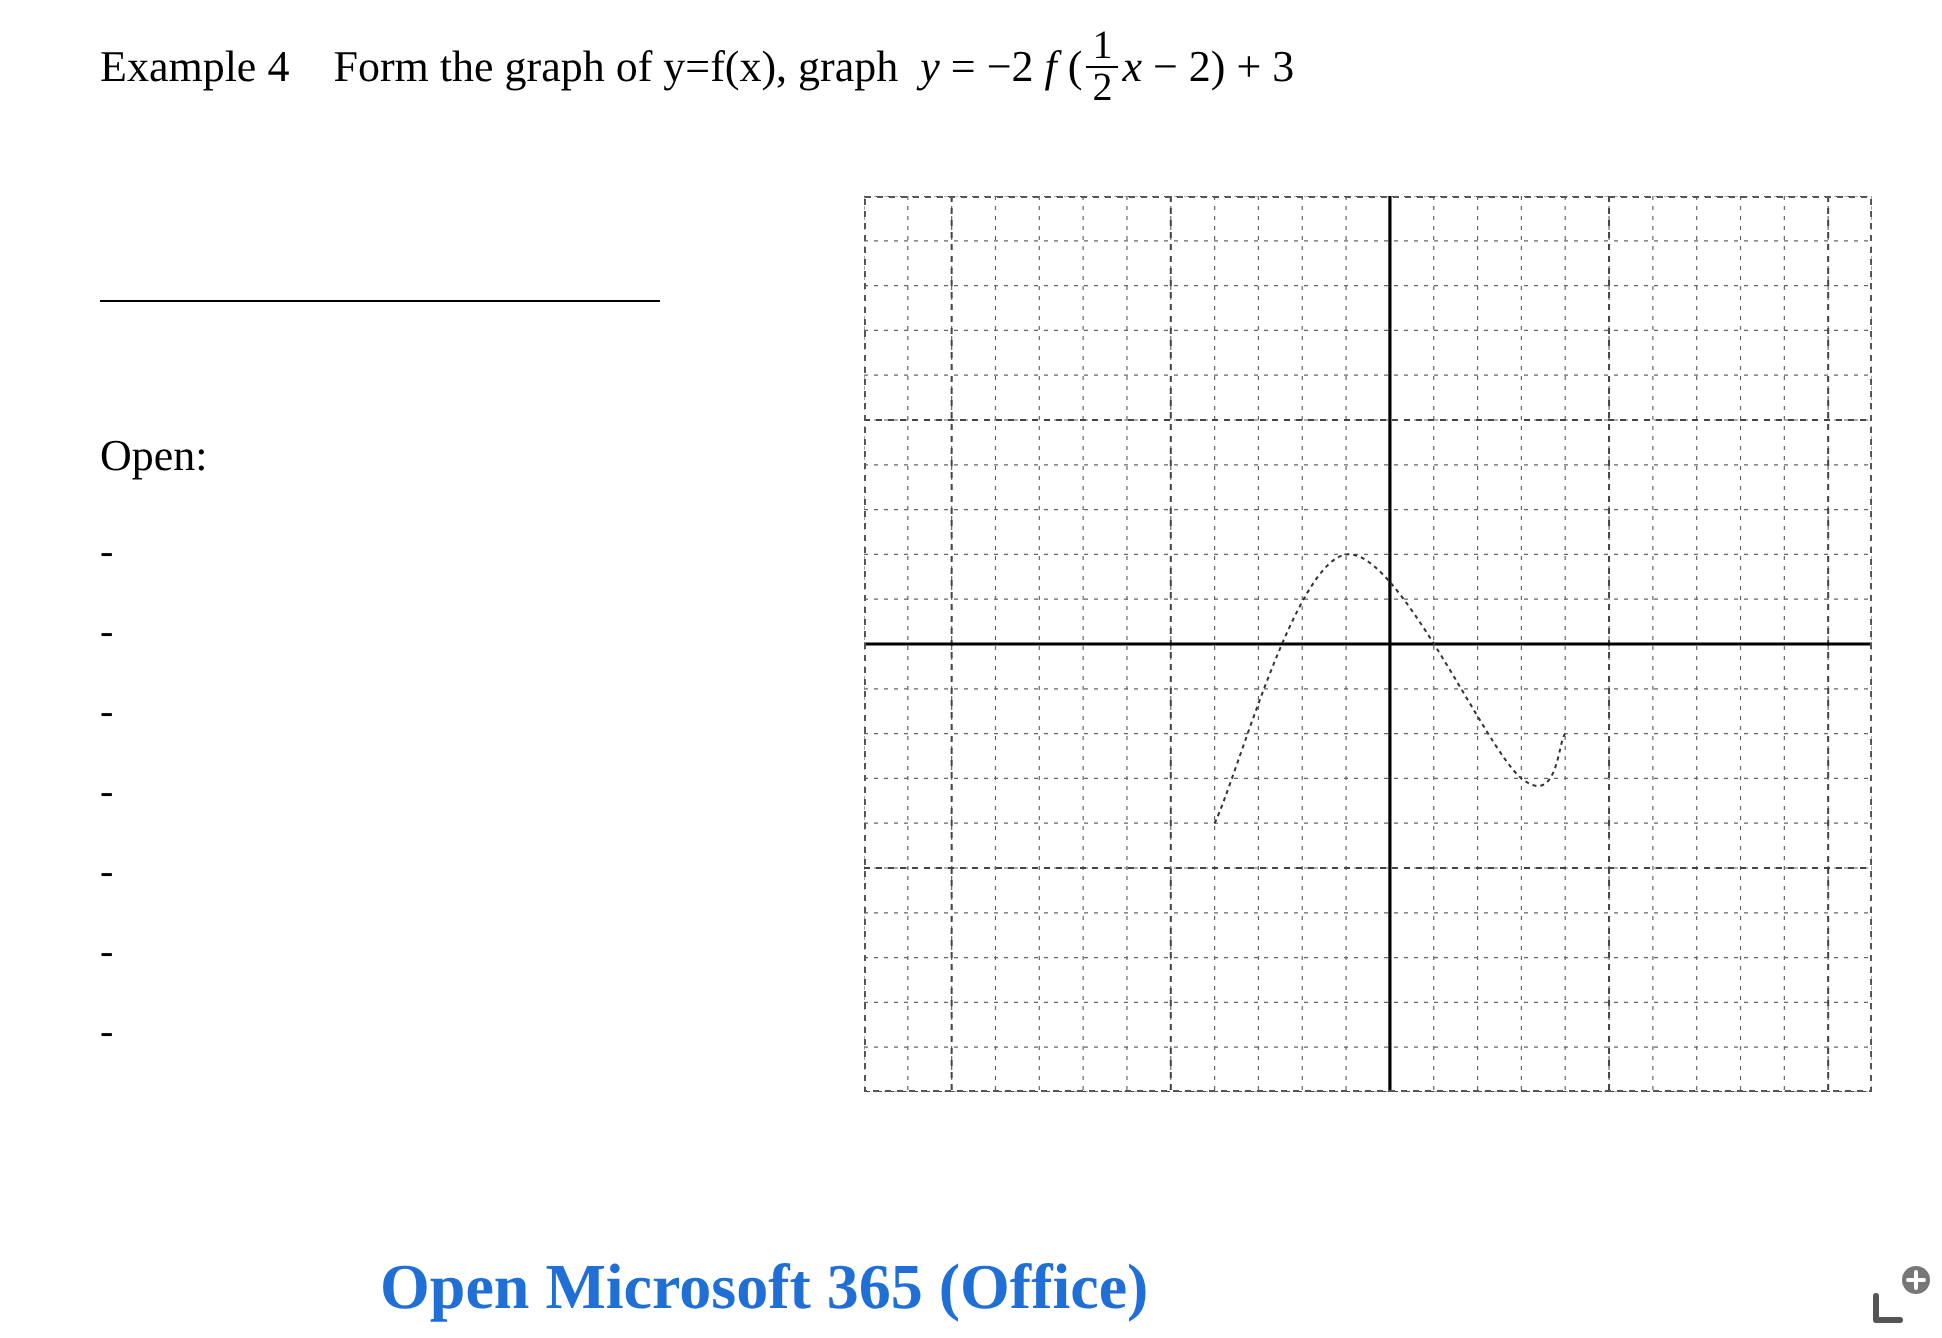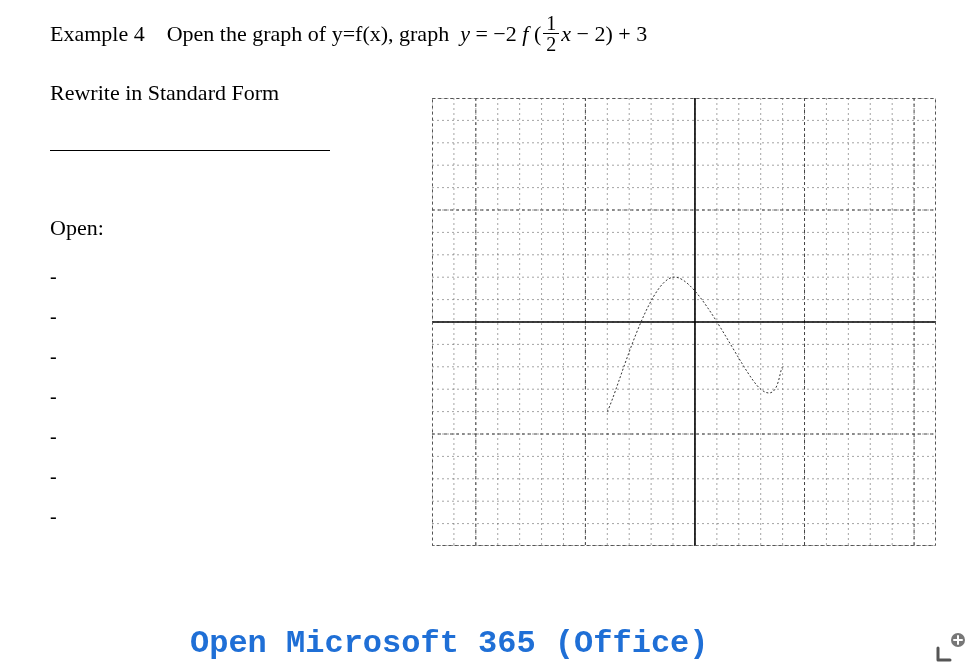--- a/index.html
+++ b/index.html
@@ -7,43 +7,42 @@
   .prompt{position:absolute;left:50px;top:15px;font-size:22px;white-space:nowrap}
   .frac{display:inline-block;vertical-align:middle;text-align:center;line-height:1;margin:0 2px;position:relative;top:-2px}
   .frac .num{display:block;font-size:20px;border-bottom:1.5px solid #000;padding:0 3px}
   .frac .den{display:block;font-size:20px;padding:0 3px}
   .rewrite{position:absolute;left:50px;top:80px;font-size:22px}
   .blank{position:absolute;left:50px;top:150px;width:280px;border-bottom:1.5px solid #000;height:0}
   .steps{position:absolute;left:50px;top:215px;font-size:22px}
   .dash{position:absolute;left:50px;font-size:20px}
   .d1{top:265px}.d2{top:305px}.d3{top:345px}.d4{top:385px}.d5{top:425px}.d6{top:465px}.d7{top:505px}
   .chart{position:absolute;left:432px;top:98px;width:504px;height:448px}
-  .open{position:absolute;left:190px;top:625px;font-family:Liberation Mono, monospace;font-size:32px;font-weight:700;color:#1f6fd6}
+  .open{position:absolute;left:190px;top:625px;font-family:Liberation Serif, serif;font-size:32px;font-weight:700;color:#1f6fd6}
   .corner{position:absolute;right:5px;bottom:5px;width:32px;height:32px}
   .corner svg{width:32px;height:32px}
 </style>
 </head>
 <body>
 
 <div class="page">
   <div class="prompt">
     <span>Example 4</span>&nbsp;&nbsp;&nbsp;
-    <span>Open the graph of y=f(x), graph</span>&nbsp;
+    <span>Form the graph of y=f(x), graph</span>&nbsp;
     <span style="font-style:italic">y</span>
     <span>=</span>
     <span>−2</span>
     <span style="font-style:italic">f</span>
     <span>(</span><span class="frac"><span class="num">1</span><span class="den">2</span></span><span style="font-style:italic">x</span>
     <span>−</span>
     <span>2</span><span>)</span>
     <span>+</span>
     <span>3</span>
   </div>
 
-  <div class="rewrite">Rewrite in Standard Form</div>
   <div class="blank"></div>
   <div class="steps">Open:</div>
   <div class="dash d1">-</div>
   <div class="dash d2">-</div>
   <div class="dash d3">-</div>
   <div class="dash d4">-</div>
   <div class="dash d5">-</div>
   <div class="dash d6">-</div>
   <div class="dash d7">-</div>
 

